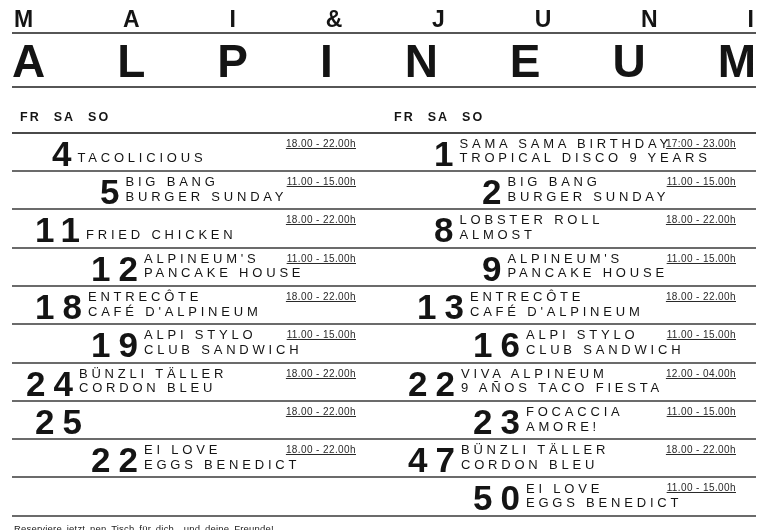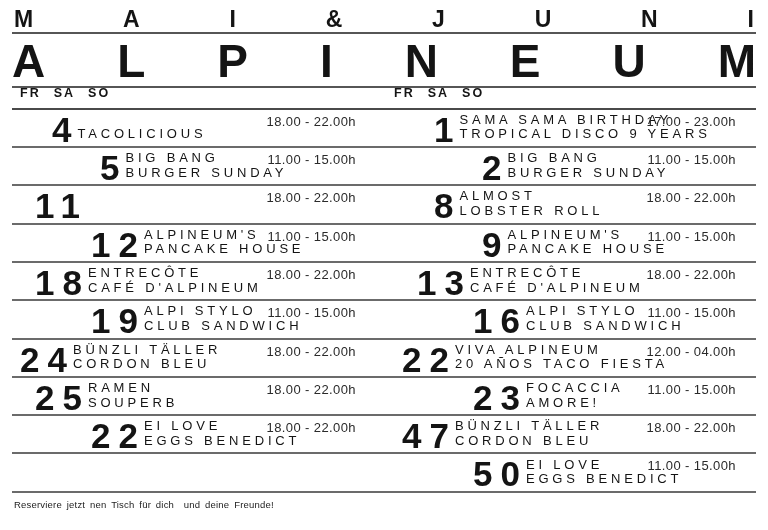--- a/index.html
+++ b/index.html
@@ -11,38 +11,38 @@
   }
   .poster{width:768px;height:530px;position:relative;}
 
   
   .months-wrap{margin:0 12px;border-bottom:2px solid #565656;padding:9px 2px 2px 2px;}
   .months{display:flex;justify-content:space-between;font-size:23px;font-weight:700;line-height:0.92;}
   .name-wrap{margin:0 12px;border-bottom:2px solid #565656;padding:5px 0 2px 0;}
   .name{display:flex;justify-content:space-between;font-size:46px;font-weight:700;line-height:0.97;}
 
   
-  .cal-header{display:flex;align-items:flex-end;height:22px;padding-bottom:7px;margin:0 12px;
+  .cal-header{display:flex;align-items:flex-end;height:46px;padding-bottom:7px;margin:0 12px;
               border-bottom:2px solid #4a4a4a;box-sizing:border-box;}
   .cal-header .half-left{width:344px;padding-left:8px;box-sizing:border-box;}
   .cal-header .half-gap{width:38px;}
   .cal-header .half-right{flex:1;}
   .dayhdr span{font-size:12.5px;font-weight:700;letter-spacing:2px;margin-right:13px;}
 
   
   .grid{margin:0 12px;}
   .row{height:38.3px;border-bottom:2px solid #6b6b6b;display:flex;box-sizing:border-box;}
   .cell{position:relative;display:flex;align-items:flex-end;padding-bottom:3px;box-sizing:border-box;}
   .cell.left{width:344px;}
   .gap{width:38px;}
   .cell.right{flex:1;}
   .num{font-weight:700;font-size:35px;line-height:0.78;letter-spacing:8px;margin-right:-2px;white-space:nowrap;}
-  .wd-FR{margin-left:8px}.wd-SA{margin-left:23px}.wd-SO{margin-left:79px}.single.wd-SA{margin-left:40px}.single.wd-SO{margin-left:88px}
+  .wd-FR{margin-left:14px}.wd-SA{margin-left:23px}.wd-SO{margin-left:79px}.single.wd-SA{margin-left:40px}.single.wd-SO{margin-left:88px}
   .titles{font-weight:400;font-size:13px;letter-spacing:3.8px;line-height:14.6px;white-space:nowrap;padding-bottom:1px;}
-  .time{position:absolute;top:4px;right:0;font-size:13px;letter-spacing:0.4px;color:#2a2a2a;white-space:nowrap;}
+  .time{position:absolute;top:4px;right:0;font-size:10px;letter-spacing:0.4px;color:#2a2a2a;white-space:nowrap;text-decoration:underline;}
   .cell.right .time{right:20px;margin-left:41px;}
 
   
   .footer{display:flex;justify-content:space-between;margin:0 20px 0 14px;padding-top:6px;
           font-size:9.5px;letter-spacing:0.2px;word-spacing:2px;white-space:pre;color:#222;}
 </style>
 </head>
 <body>
 
 <div class="poster">
@@ -118,29 +118,30 @@
             <div>BIG BANG</div>
             <div>BURGER SUNDAY</div>
           </span>
           <span class="time">11.00 - 15.00h</span>
         </div>
       </div>
       <div class="row">
         <div class="cell left">
           <span class="num wd-SA">11</span>
           <span class="titles">
+            <div>FRIED CHICKEN</div>
           </span>
           <span class="time">18.00 - 22.00h</span>
         </div>
         <div class="gap"></div>
         <div class="cell right">
           <span class="num wd-SA single">8</span>
           <span class="titles">
+            <div>LOBSTER ROLL</div>
             <div>ALMOST</div>
-            <div>LOBSTER ROLL</div>
           </span>
           <span class="time">18.00 - 22.00h</span>
         </div>
       </div>
       <div class="row">
         <div class="cell left">
           <span class="num wd-SO">12</span>
           <span class="titles">
             <div>ALPINEUM'S</div>
             <div>PANCAKE HOUSE</div>
@@ -202,32 +203,28 @@
             <div>BÜNZLI TÄLLER</div>
             <div>CORDON BLEU</div>
           </span>
           <span class="time">18.00 - 22.00h</span>
         </div>
         <div class="gap"></div>
         <div class="cell right">
           <span class="num wd-FR">22</span>
           <span class="titles">
             <div>VIVA ALPINEUM</div>
-            <div>20 AÑOS TACO FIESTA</div>
+            <div>9 AÑOS TACO FIESTA</div>
           </span>
           <span class="time">12.00 - 04.00h</span>
         </div>
       </div>
       <div class="row">
         <div class="cell left">
           <span class="num wd-SA">25</span>
-          <span class="titles">
-            <div>RAMEN</div>
-            <div>SOUPERB</div>
-          </span>
           <span class="time">18.00 - 22.00h</span>
         </div>
         <div class="gap"></div>
         <div class="cell right">
           <span class="num wd-SO">23</span>
           <span class="titles">
             <div>FOCACCIA</div>
             <div>AMORE!</div>
           </span>
           <span class="time">11.00 - 15.00h</span>

